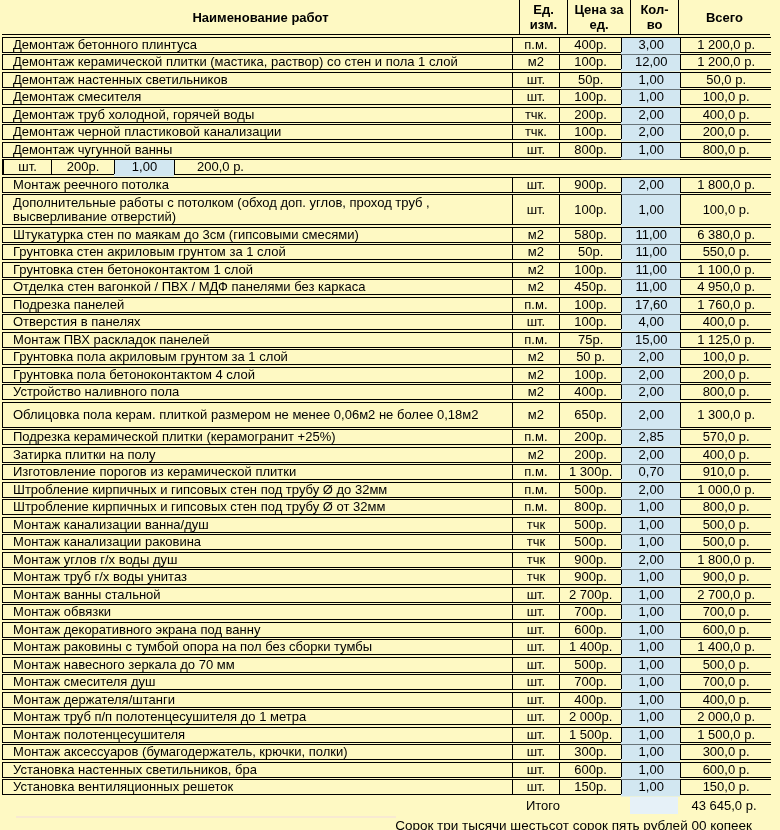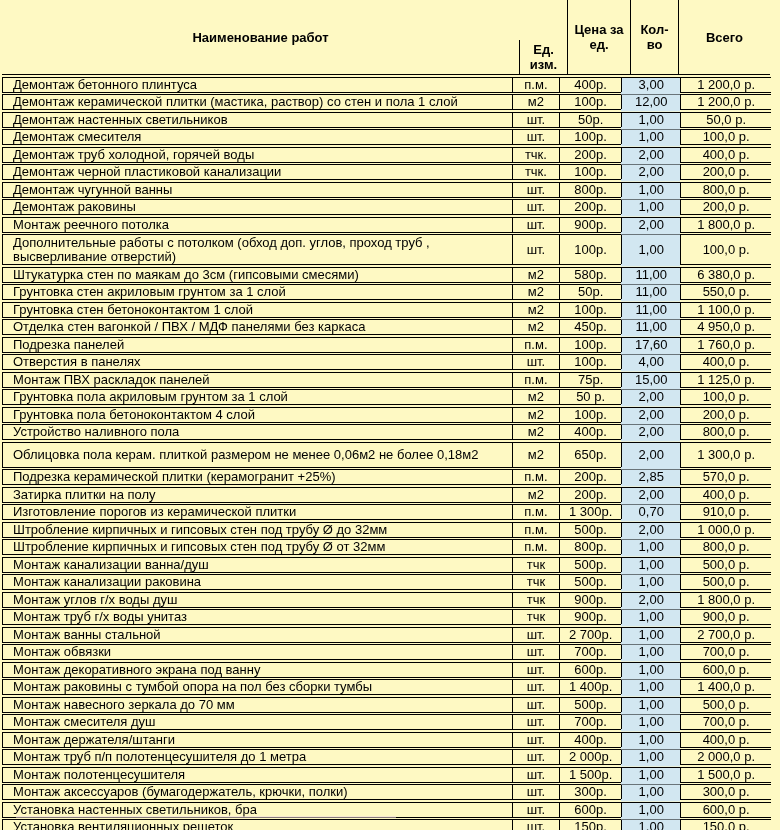--- a/index.html
+++ b/index.html
@@ -8,21 +8,21 @@
     font-family:"Liberation Sans",sans-serif;color:#000;overflow:hidden;
   }
   :root{--qtybg:#d2e7f1;--qtybg-light:#e6f1f8;--line:#000;}
 
   
   .thead{display:flex;align-items:stretch;width:768px;margin:0 0 1.5px 2px;
          border-bottom:1.3px solid var(--line);}
   .hc{box-sizing:border-box;display:flex;align-items:center;justify-content:center;
       text-align:center;font-weight:bold;font-size:13px;line-height:15px;padding:2px 1px;}
   .hc.c1{width:517px;}
-  .hc.c2{width:48px;border-left:1px solid var(--line);margin-top:40px;}
+  .hc.c2{width:48px;border-left:1px solid var(--line);}
   .hc.c3{width:63px;border-left:1px solid var(--line);}
   .hc.c4{width:48px;border-left:1px solid var(--line);padding:2px 12px;}
   .hc.c5{width:92px;border-left:1px solid var(--line);}
 
   
   .row{display:flex;align-items:stretch;width:768px;margin:0 0 1.5px 2px;
        border-top:1px solid var(--line);border-bottom:1px solid var(--line);
        border-left:1px solid var(--line);}
   .cell{box-sizing:border-box;display:flex;align-items:center;justify-content:center;
         font-size:13px;line-height:14px;text-align:center;}
@@ -108,21 +108,20 @@
       <div class="cell c5">200,0 р.</div>
     </div>
       <div class="row">
       <div class="cell c1">Демонтаж чугунной ванны</div>
       <div class="cell c2">шт.</div>
       <div class="cell c3">800р.</div>
       <div class="cell c4">1,00</div>
       <div class="cell c5">800,0 р.</div>
     </div>
       <div class="row">
-      <div class="cell c1">Демонтаж раковины</div>
       <div class="cell c2">шт.</div>
       <div class="cell c3">200р.</div>
       <div class="cell c4">1,00</div>
       <div class="cell c5">200,0 р.</div>
     </div>
       <div class="row">
       <div class="cell c1">Монтаж реечного потолка</div>
       <div class="cell c2">шт.</div>
       <div class="cell c3">900р.</div>
       <div class="cell c4">2,00</div>

